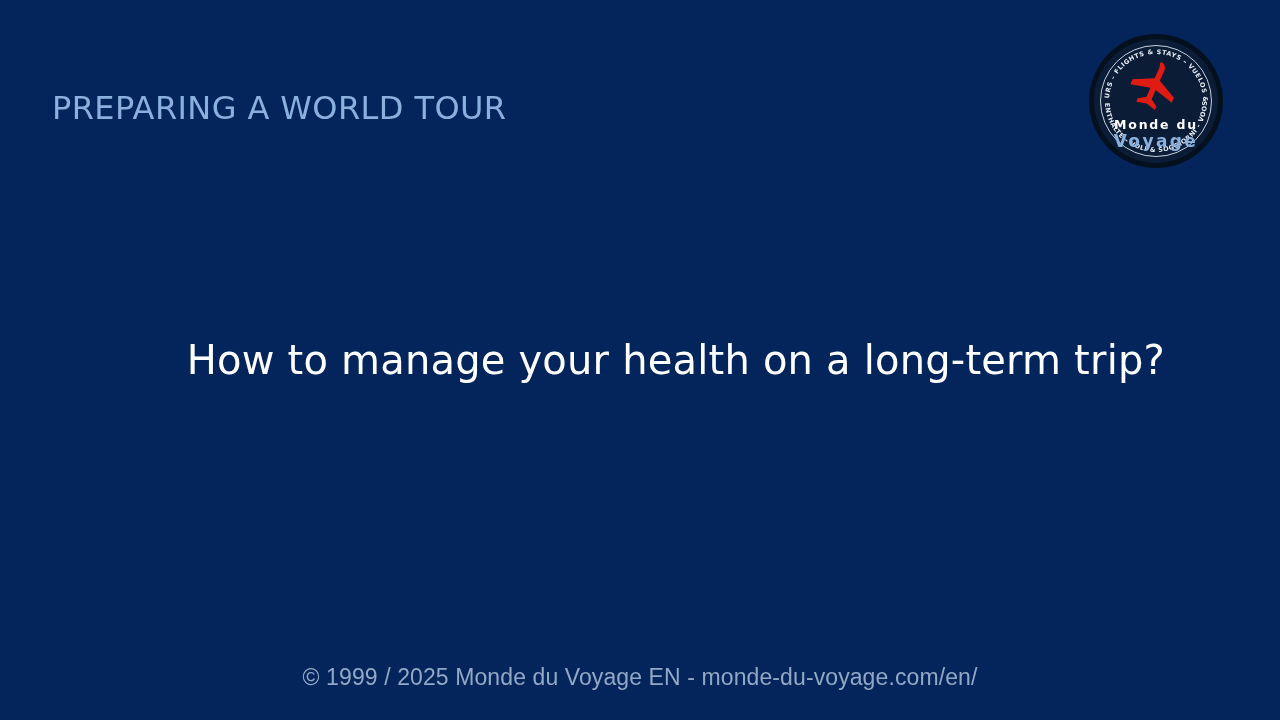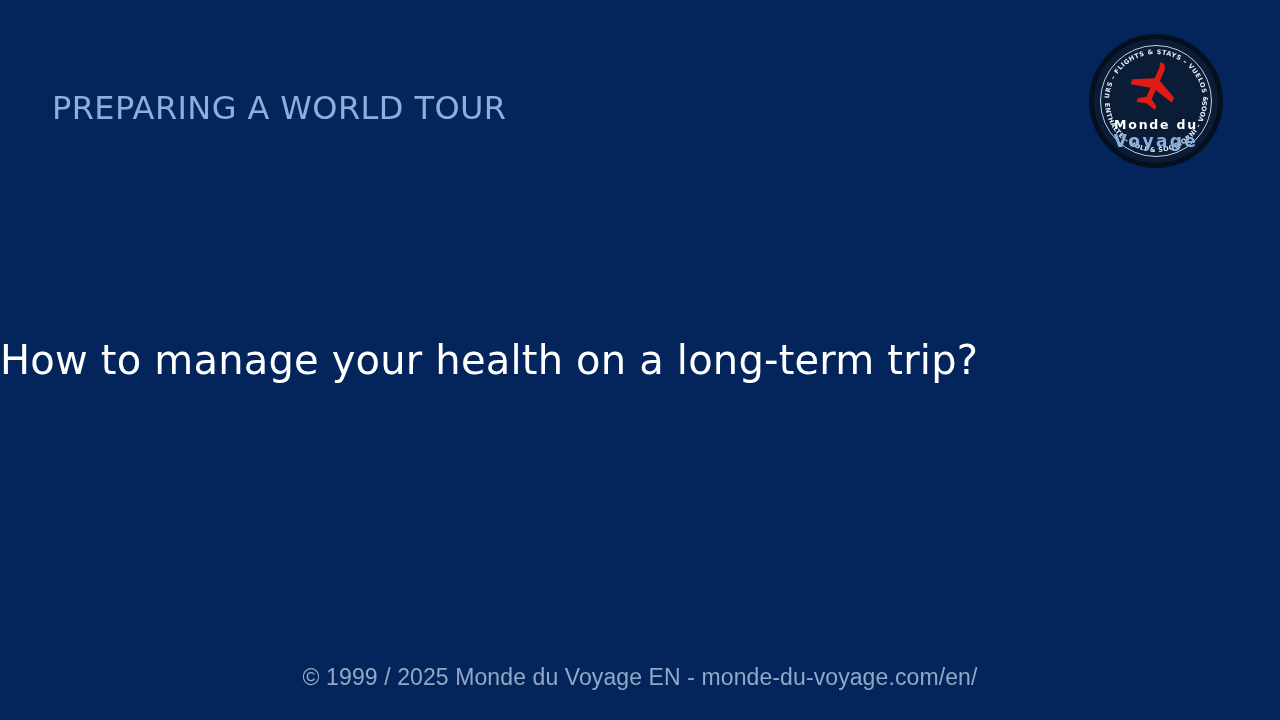--- a/index.html
+++ b/index.html
@@ -55,21 +55,21 @@
     letter-spacing: 0.55px;
     fill: #e8eef8;
   }
 
   
   #main-heading {
     position: absolute;
     left: 0;
     top: 328px;
     width: 1165px;
-    text-align: left;
+    text-align: right;
     font-family: "DejaVu Sans", sans-serif;
     font-size: 40px;
     font-weight: 400;
     color: #ffffff;
     line-height: 64px;
     letter-spacing: 0.2px;
     white-space: nowrap;
   }
 
   

